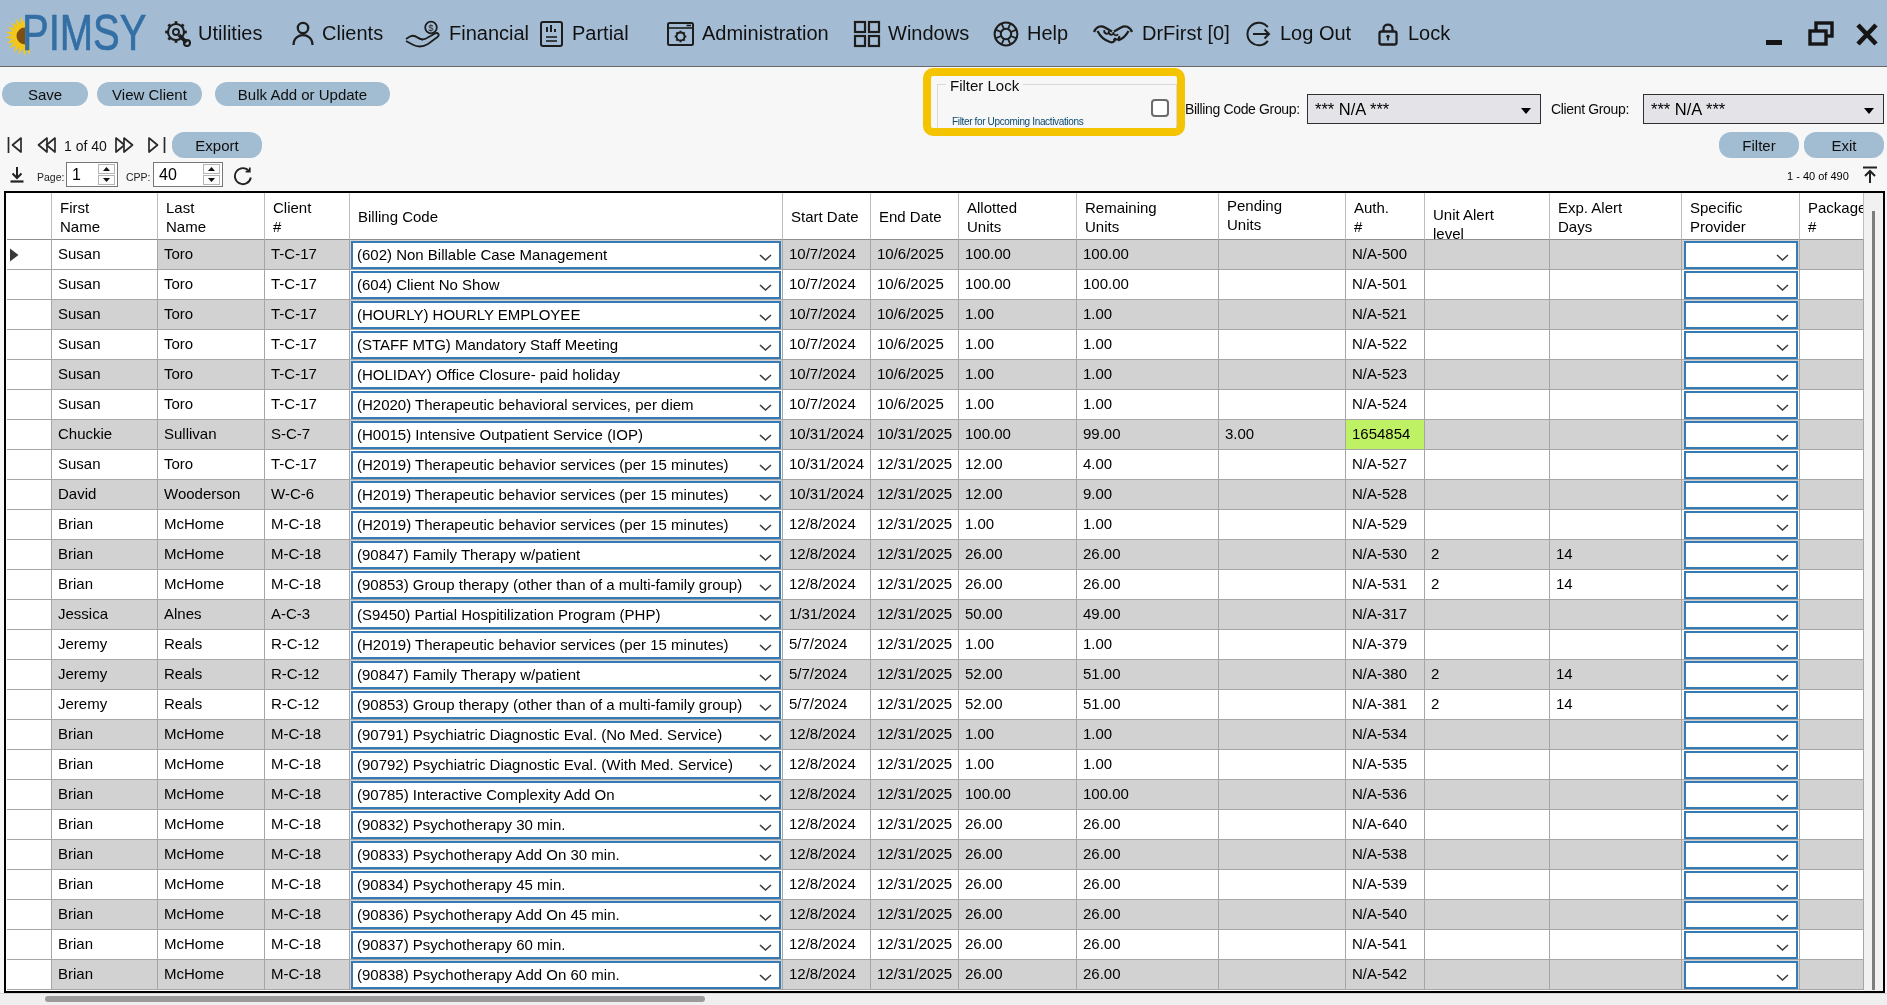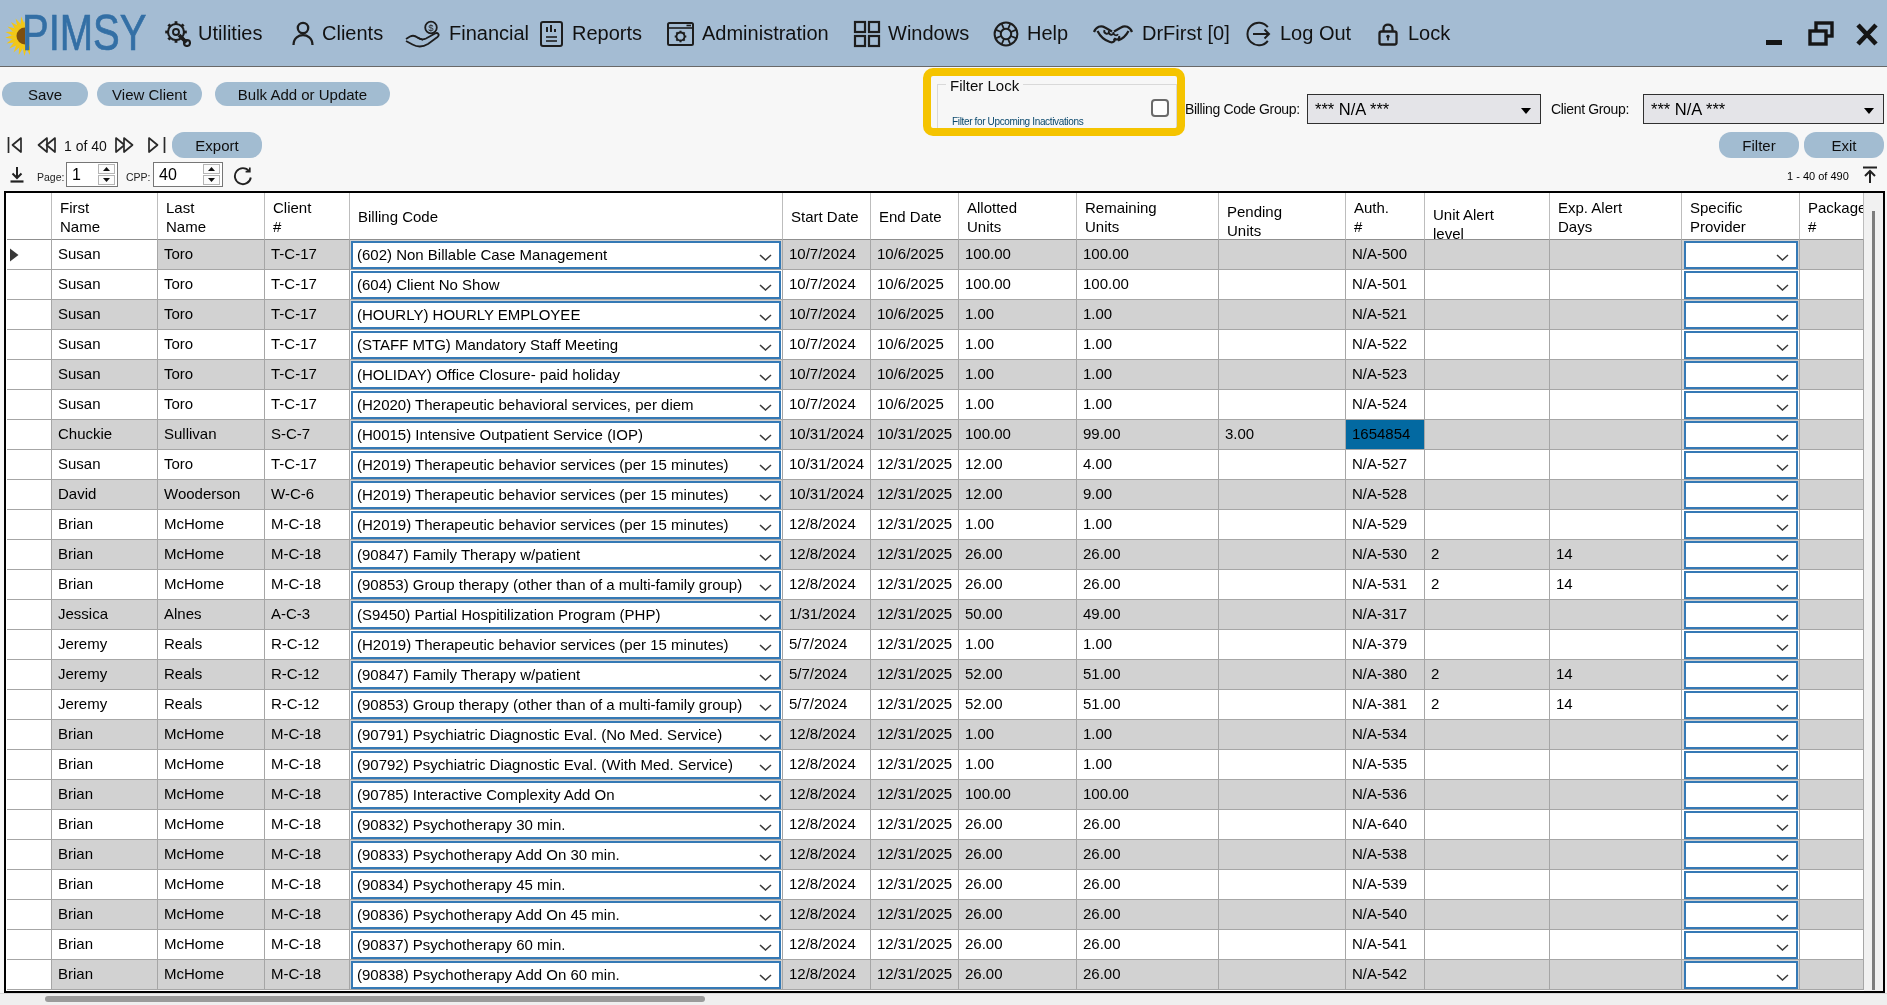--- a/index.html
+++ b/index.html
@@ -89,21 +89,21 @@
   </div>
 <div class="mi" style="left:538px">
     <svg width="27" height="28" viewBox="0 0 27 28" fill="none" stroke="#1d1d1d" stroke-width="2">
       <rect x="3" y="2" width="21" height="24" rx="2" stroke-width="2"></rect>
 <line x1="9" y1="12" x2="9" y2="7"></line>
       <line x1="13" y1="12" x2="13" y2="5"></line>
       <line x1="17" y1="12" x2="17" y2="9"></line>
 <line x1="8" y1="17" x2="19" y2="17" stroke-width="1.6"></line>
       <line x1="8" y1="21" x2="19" y2="21" stroke-width="1.6"></line>
     </svg>
-    <span>Reports</span>
+    <span>Partial</span>
   </div>
 <div class="mi" style="left:666px">
     <svg width="29" height="28" viewBox="0 0 29 28" fill="none" stroke="#1d1d1d" stroke-width="2">
       <rect x="2" y="3" width="25" height="22" rx="1.5" stroke-width="2"></rect>
 <line x1="2" y1="8" x2="27" y2="8" stroke-width="1.6"></line>
 <line x1="20.5" y1="5.5" x2="25" y2="5.5" stroke-width="1.6"></line>
 <circle cx="14.5" cy="16.5" r="4" stroke-width="1.8"></circle>
 <g stroke-width="2">
         <line x1="14.5" y1="10.7" x2="14.5" y2="12.6"></line>
         <line x1="14.5" y1="20.4" x2="14.5" y2="22.3"></line>
@@ -265,21 +265,21 @@
 <div class="ab" style="left:4px;top:191px;width:1881px;height:802px;border:2px solid #000;background:#fff"></div>
 <div class="hcell" style="left:7px;top:193px;width:45px;height:47px;padding-top:14px"></div>
 <div class="hcell" style="left:52px;top:193px;width:106px;height:47px;padding-top:5px">First<br>Name</div>
 <div class="hcell" style="left:158px;top:193px;width:107px;height:47px;padding-top:5px">Last<br>Name</div>
 <div class="hcell" style="left:265px;top:193px;width:85px;height:47px;padding-top:5px">Client<br>#</div>
 <div class="hcell" style="left:350px;top:193px;width:433px;height:47px;padding-top:14px">Billing Code</div>
 <div class="hcell" style="left:783px;top:193px;width:88px;height:47px;padding-top:14px">Start Date</div>
 <div class="hcell" style="left:871px;top:193px;width:88px;height:47px;padding-top:14px">End Date</div>
 <div class="hcell" style="left:959px;top:193px;width:118px;height:47px;padding-top:5px">Allotted<br>Units</div>
 <div class="hcell" style="left:1077px;top:193px;width:142px;height:47px;padding-top:5px">Remaining<br>Units</div>
-<div class="hcell" style="left:1219px;top:193px;width:127px;height:47px;padding-top:9px">Pending<br>Units</div>
+<div class="hcell" style="left:1219px;top:193px;width:127px;height:47px;padding-top:3px">Pending<br>Units</div>
 <div class="hcell" style="left:1346px;top:193px;width:79px;height:47px;padding-top:5px">Auth.<br>#</div>
 <div class="hcell" style="left:1425px;top:193px;width:125px;height:47px;padding-top:12px">Unit Alert<br>level</div>
 <div class="hcell" style="left:1550px;top:193px;width:132px;height:47px;padding-top:5px">Exp. Alert<br>Days</div>
 <div class="hcell" style="left:1682px;top:193px;width:118px;height:47px;padding-top:5px">Specific<br>Provider</div>
 <div class="hcell" style="left:1800px;top:193px;width:64px;height:47px;padding-top:5px">Package<br>#</div>
 <div class="cell" style="left:7px;top:240px;width:45px;height:30px;background:#ffffff"></div>
 <div class="cell" style="left:52px;top:240px;width:106px;height:30px;background:#ffffff">Susan</div>
 <div class="cell" style="left:158px;top:240px;width:107px;height:30px;background:#d2d2d2">Toro</div>
 <div class="cell" style="left:265px;top:240px;width:85px;height:30px;background:#d2d2d2">T-C-17</div>
 <div class="cell" style="left:350px;top:240px;width:433px;height:30px;background:#d2d2d2"></div>
@@ -440,21 +440,21 @@
 <div class="cell" style="left:7px;top:420px;width:45px;height:30px;background:#ffffff"></div>
 <div class="cell" style="left:52px;top:420px;width:106px;height:30px;background:#d2d2d2">Chuckie</div>
 <div class="cell" style="left:158px;top:420px;width:107px;height:30px;background:#d2d2d2">Sullivan</div>
 <div class="cell" style="left:265px;top:420px;width:85px;height:30px;background:#d2d2d2">S-C-7</div>
 <div class="cell" style="left:350px;top:420px;width:433px;height:30px;background:#d2d2d2"></div>
 <div class="cell" style="left:783px;top:420px;width:88px;height:30px;background:#d2d2d2">10/31/2024</div>
 <div class="cell" style="left:871px;top:420px;width:88px;height:30px;background:#d2d2d2">10/31/2025</div>
 <div class="cell" style="left:959px;top:420px;width:118px;height:30px;background:#d2d2d2">100.00</div>
 <div class="cell" style="left:1077px;top:420px;width:142px;height:30px;background:#d2d2d2">99.00</div>
 <div class="cell" style="left:1219px;top:420px;width:127px;height:30px;background:#d2d2d2">3.00</div>
-<div class="cell" style="left:1346px;top:420px;width:79px;height:30px;background:#0369a1">1654854</div>
+<div class="cell" style="left:1346px;top:420px;width:79px;height:30px;background:#bef264">1654854</div>
 <div class="cell" style="left:1425px;top:420px;width:125px;height:30px;background:#d2d2d2"></div>
 <div class="cell" style="left:1550px;top:420px;width:132px;height:30px;background:#d2d2d2"></div>
 <div class="cell" style="left:1682px;top:420px;width:118px;height:30px;background:#d2d2d2"></div>
 <div class="cell" style="left:1800px;top:420px;width:64px;height:30px;background:#d2d2d2"></div>
 <div class="combo" style="left:351px;top:420.5px;width:430px;height:28px">
     <span class="tx">(H0015) Intensive Outpatient Service (IOP)</span>
 <svg style="position:absolute;right:7px;top:11px" width="13" height="7" viewBox="0 0 13 7" fill="none">
       <path d="M1 1 L6.5 6 L12 1" stroke="#3a3a3a" stroke-width="1.5"></path>
     </svg>
   </div>

